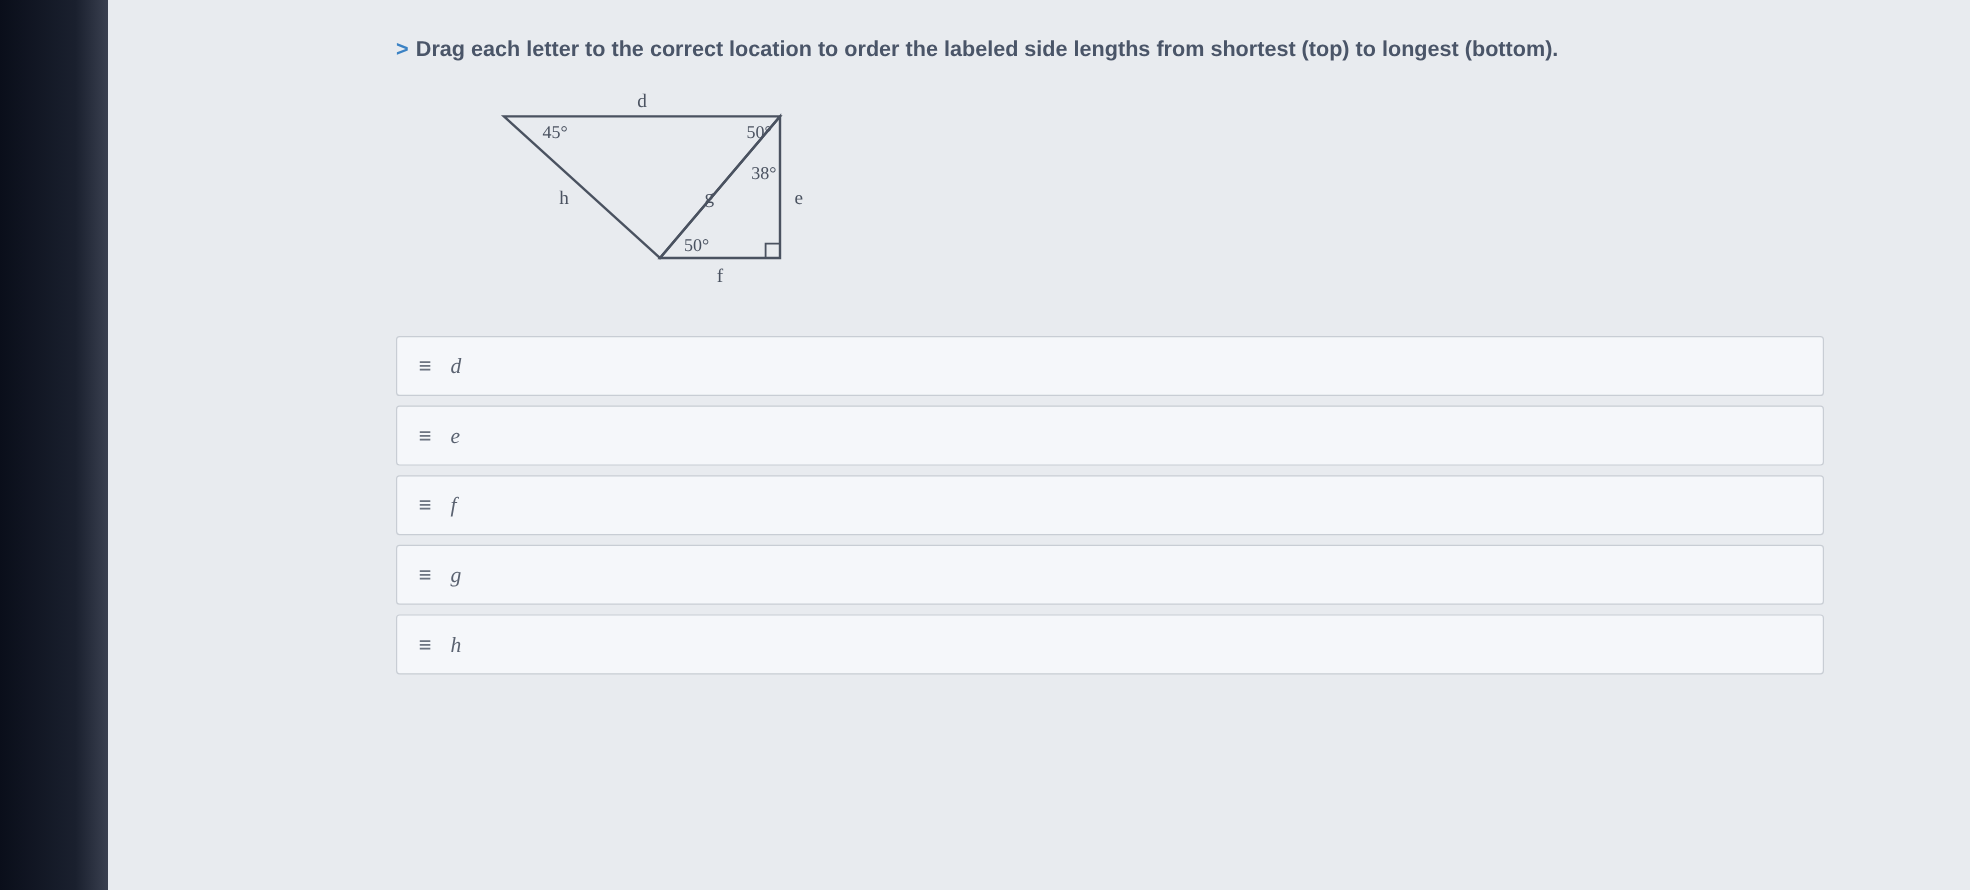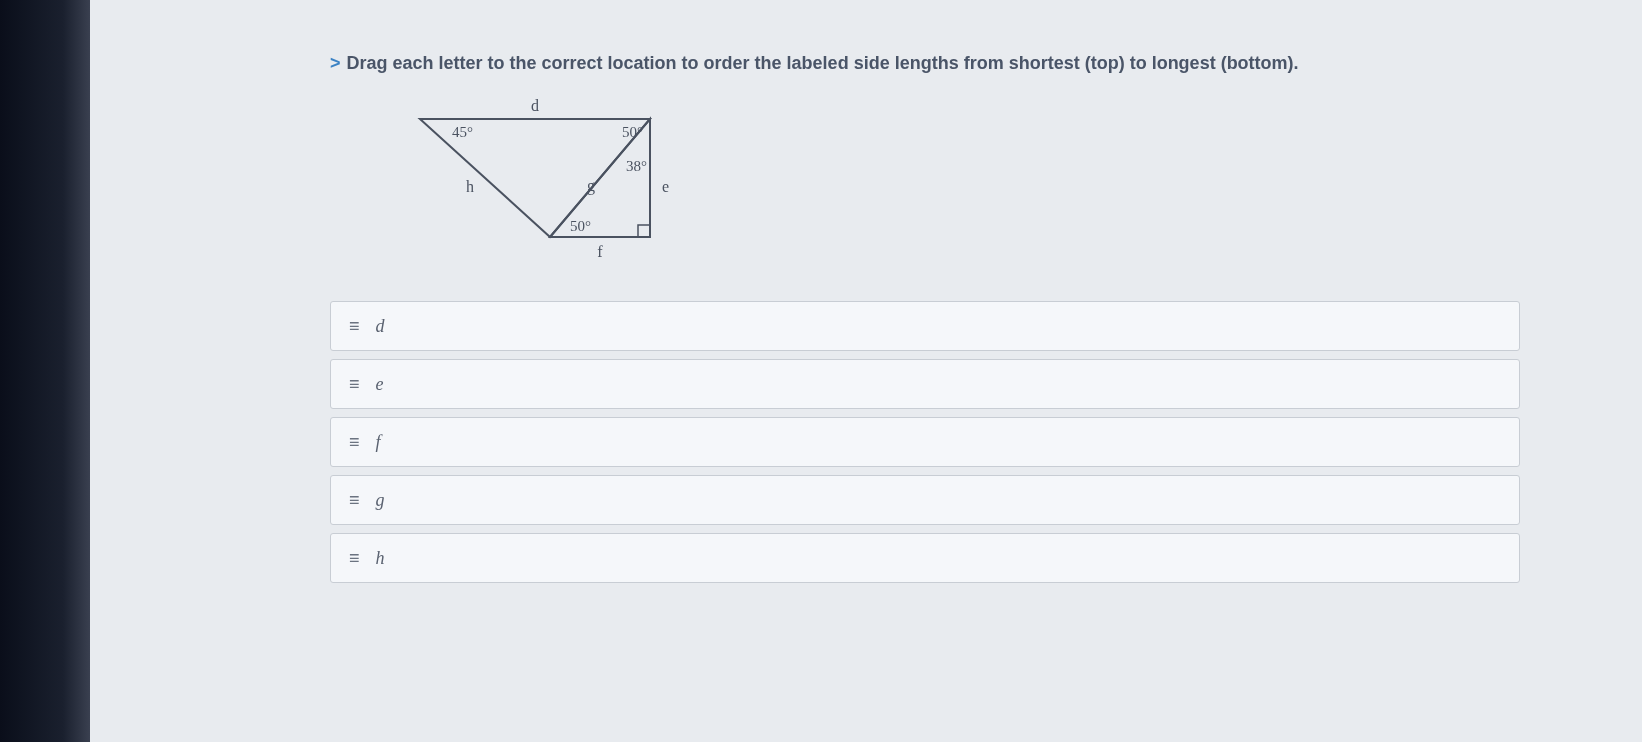--- a/index.html
+++ b/index.html
@@ -18,21 +18,21 @@
       width: 90px;
       height: 742px;
       background: linear-gradient(to right, #0a0e1a 0%, #1a202e 70%, #3a4050 100%);
     }
     .content-area {
       position: absolute;
       left: 90px;
       top: 0;
       right: 0;
       bottom: 0;
-      padding: 50px 40px 0 240px;
+      padding: 28px 40px 0 240px;
     }
     .prompt {
       color: #4a5568;
       font-size: 18px;
       font-weight: 700;
       line-height: 1.5;
       margin-bottom: 20px;
       max-width: 1100px;
     }
     .prompt .caret {

